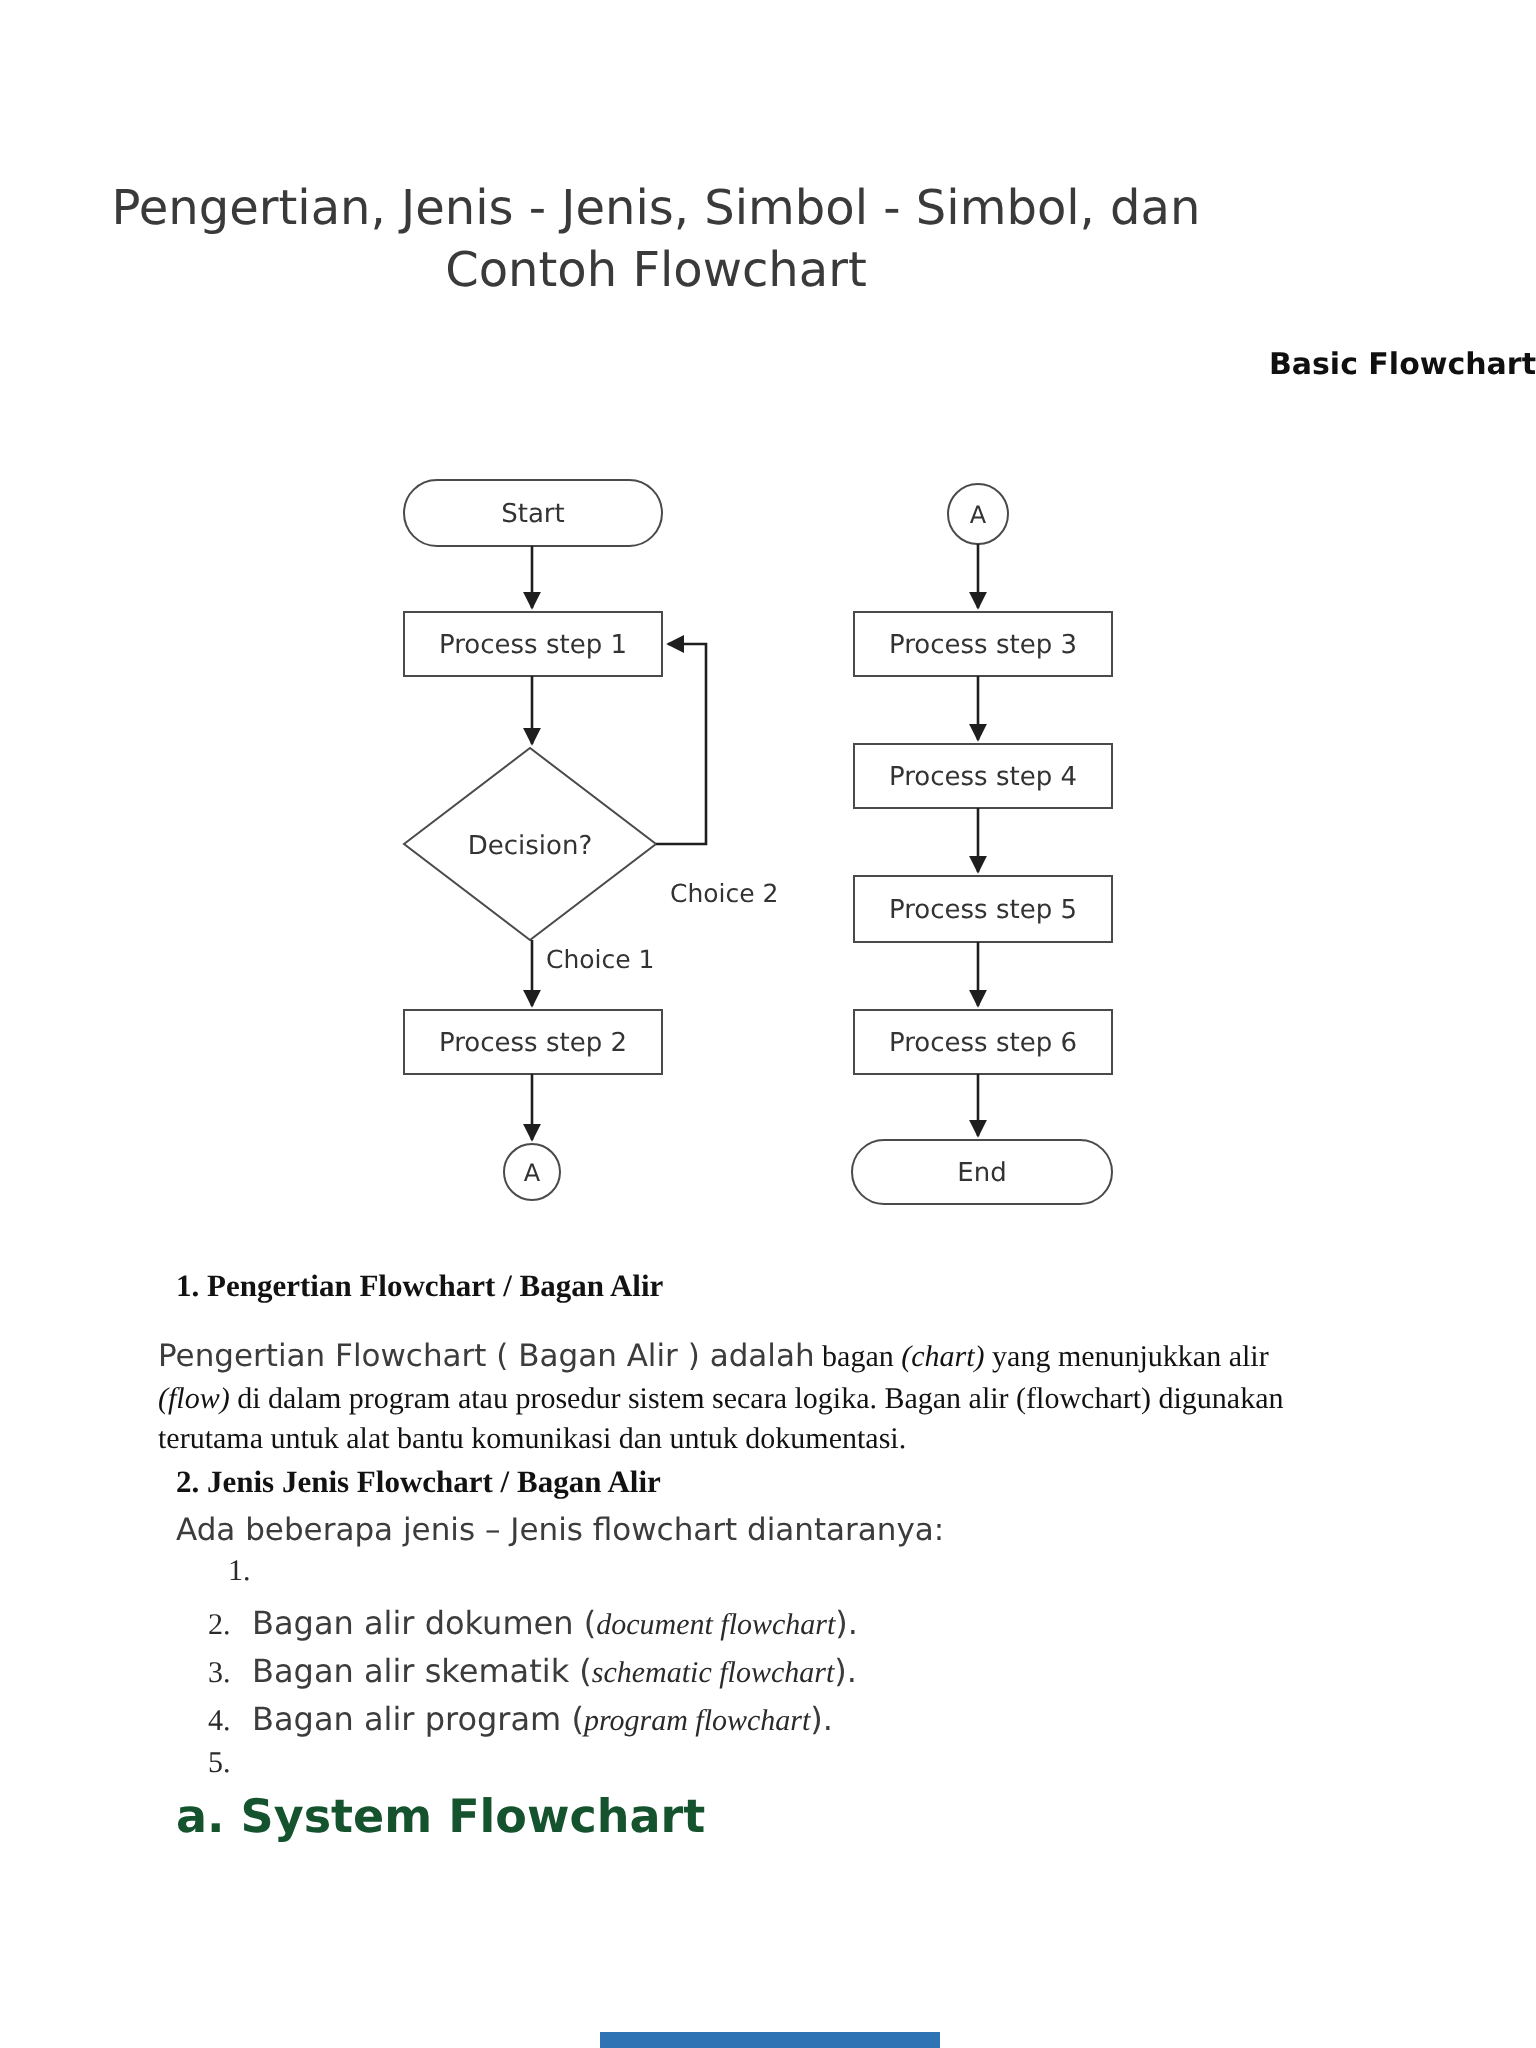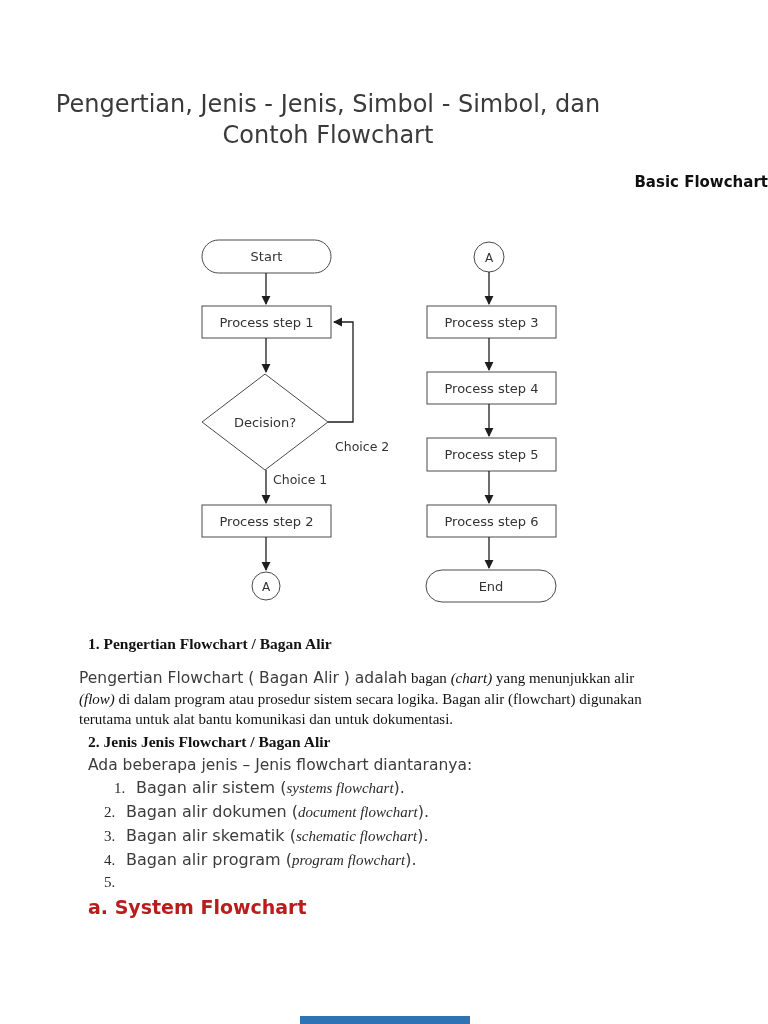--- a/index.html
+++ b/index.html
@@ -84,22 +84,22 @@
     white-space:nowrap;
   }
   .jenis-paren{
     font-family:"Liberation Serif",serif;
     font-style:italic;
     font-size:15px;color:#2a2a2a;
   }
   #subheading-a{
     left:88px;top:896px;
     font-weight:bold;
-    font-size:19px;
-    color:#b91c1c;
+    font-size:23px;
+    color:#14532d;
     white-space:nowrap;
   }
   #next-page-strip{
     left:300px;top:1016px;width:170px;height:8px;
     background:#2e74b5;
   }
 </style>
 </head>
 <body>
 
@@ -178,21 +178,20 @@
   <span class="lead-sans">Pengertian Flowchart ( Bagan Alir ) adalah</span><span> bagan </span><span class="it">(chart)</span><span> yang menunjukkan alir </span><span class="it">(flow)</span><span> di dalam program atau prosedur sistem secara logika. Bagan alir (flowchart) digunakan terutama untuk alat bantu komunikasi dan untuk dokumentasi.</span>
 </p>
 
 <div class="abs serif-h" id="sec2-heading">2. Jenis Jenis Flowchart / Bagan Alir</div>
 
 <div class="abs" id="sec2-intro">Ada beberapa jenis – Jenis flowchart diantaranya:</div>
 
 <div class="abs" id="jenis-list">
   <div class="jenis-item first">
     <span class="jenis-num">1.</span>
-    <span class="jenis-text"><span>Bagan alir sistem (</span><span class="jenis-paren">systems flowchart</span><span>).</span></span>
   </div>
   <div class="jenis-item">
     <span class="jenis-num">2.</span>
     <span class="jenis-text"><span>Bagan alir dokumen (</span><span class="jenis-paren">document flowchart</span><span>).</span></span>
   </div>
   <div class="jenis-item">
     <span class="jenis-num">3.</span>
     <span class="jenis-text"><span>Bagan alir skematik (</span><span class="jenis-paren">schematic flowchart</span><span>).</span></span>
   </div>
   <div class="jenis-item">

